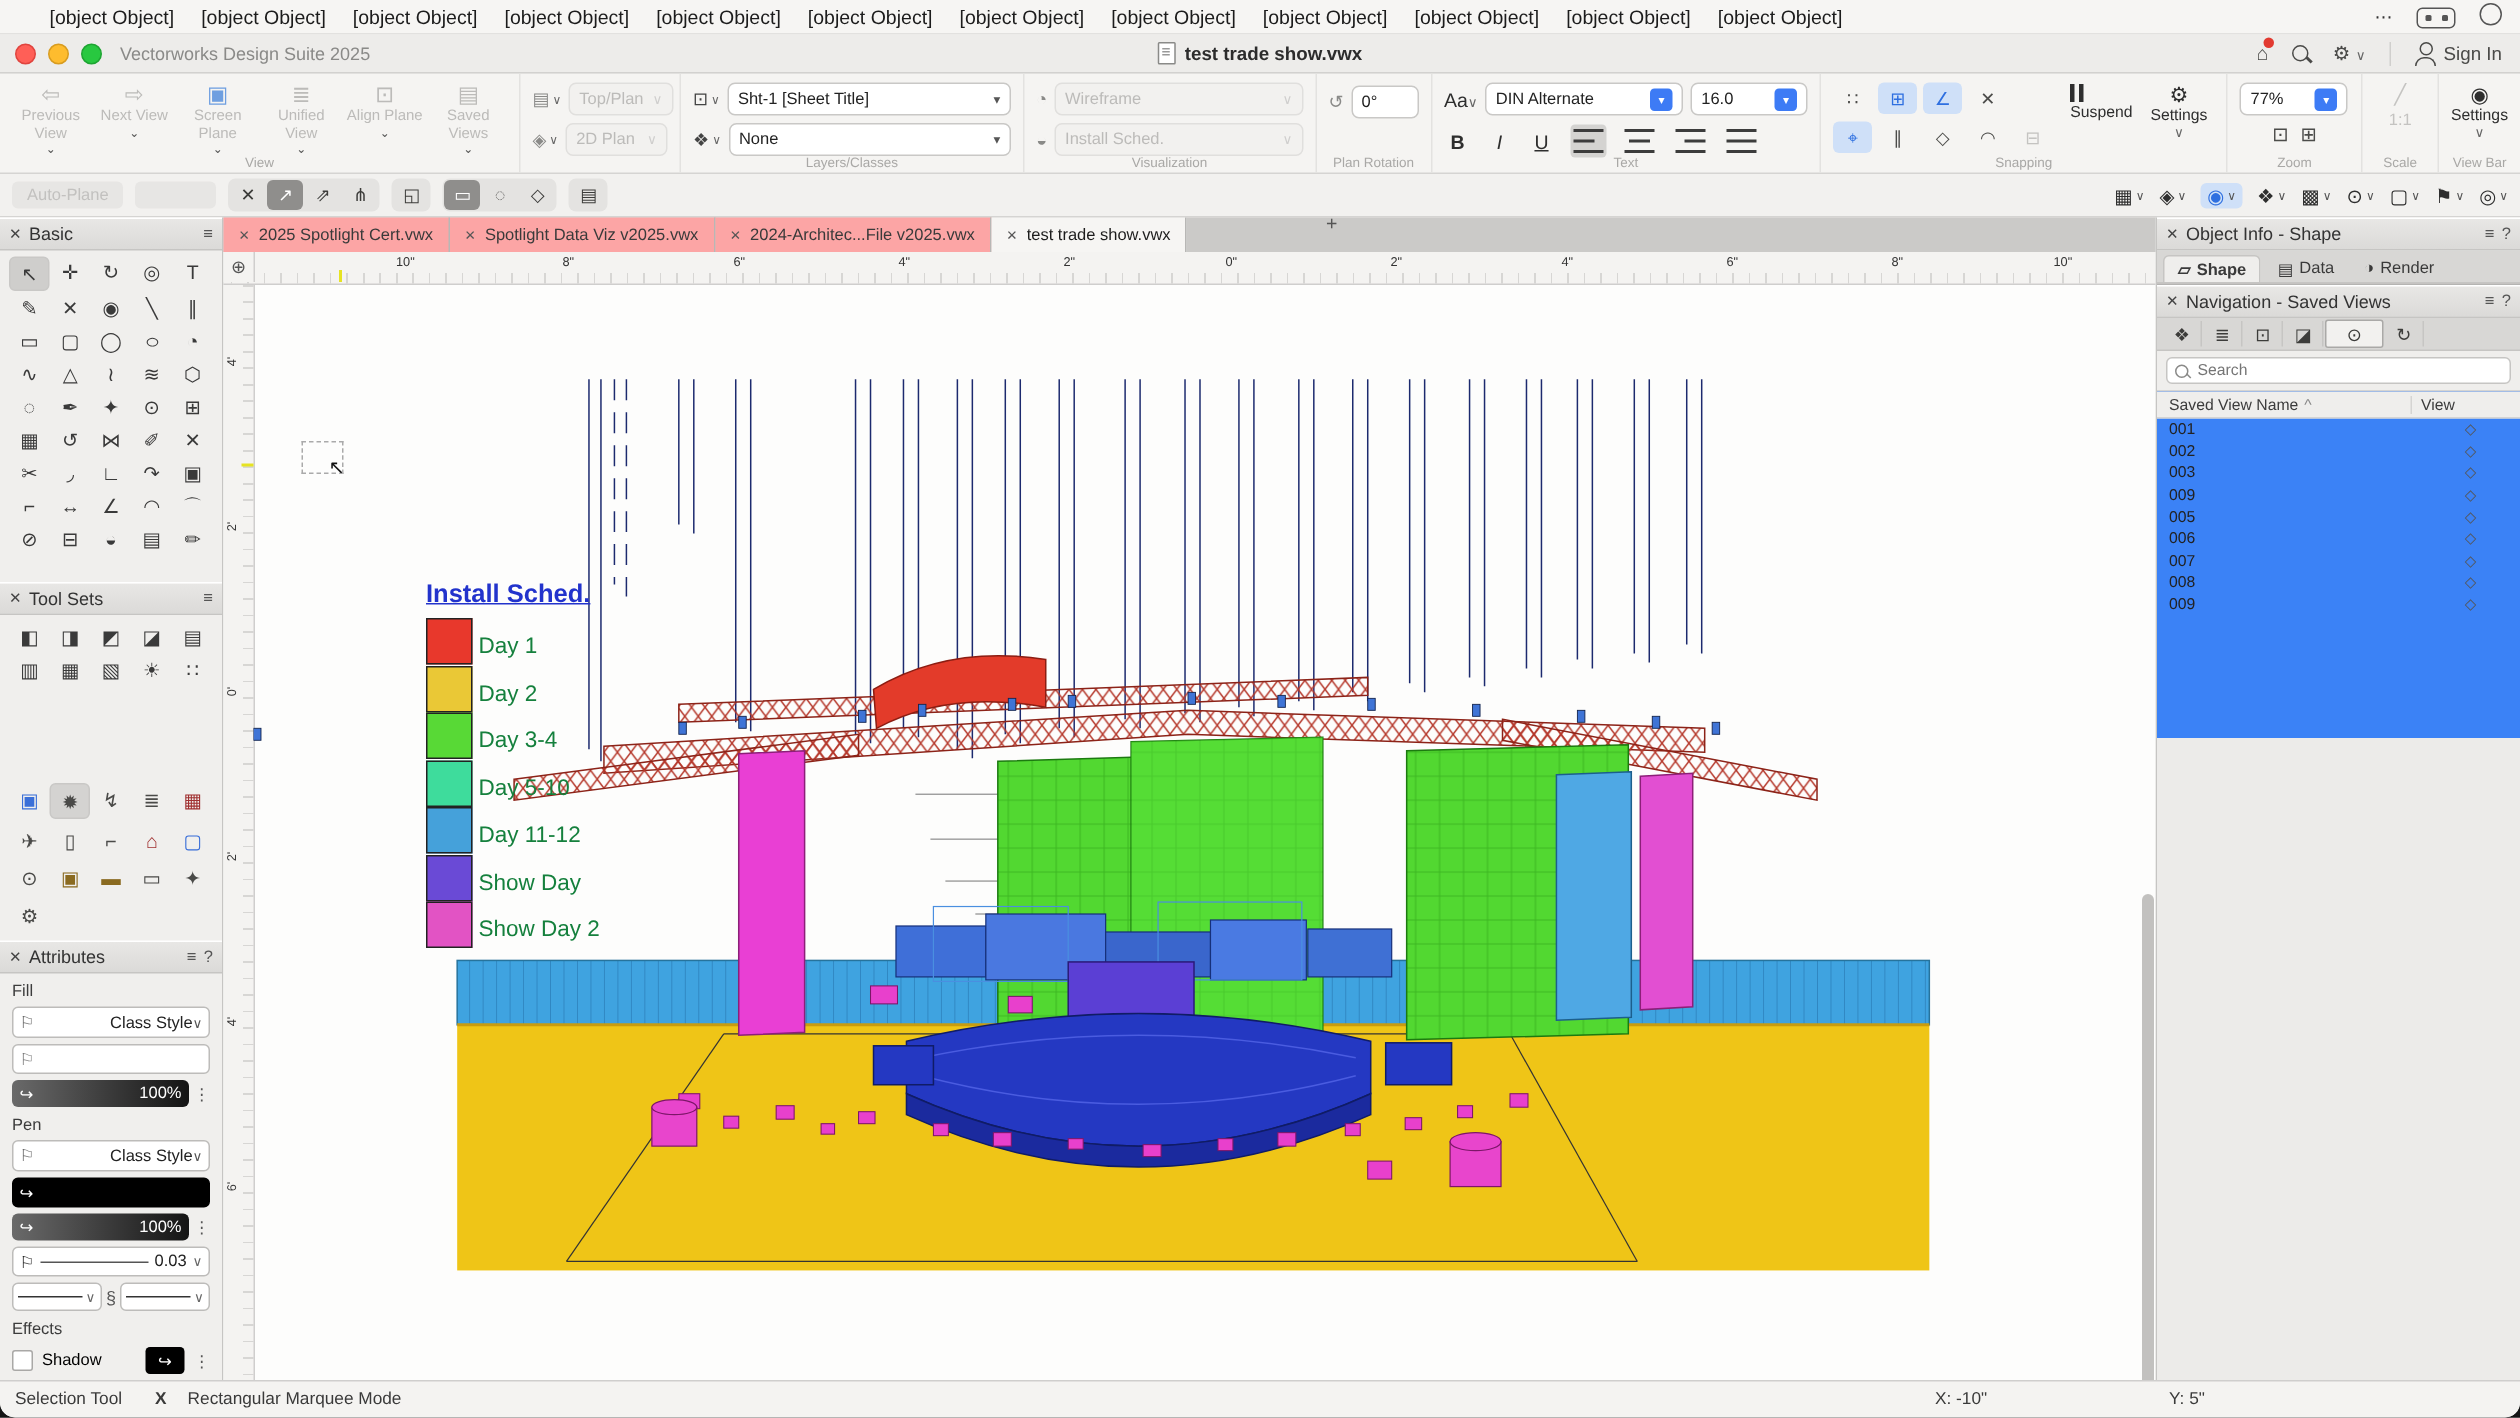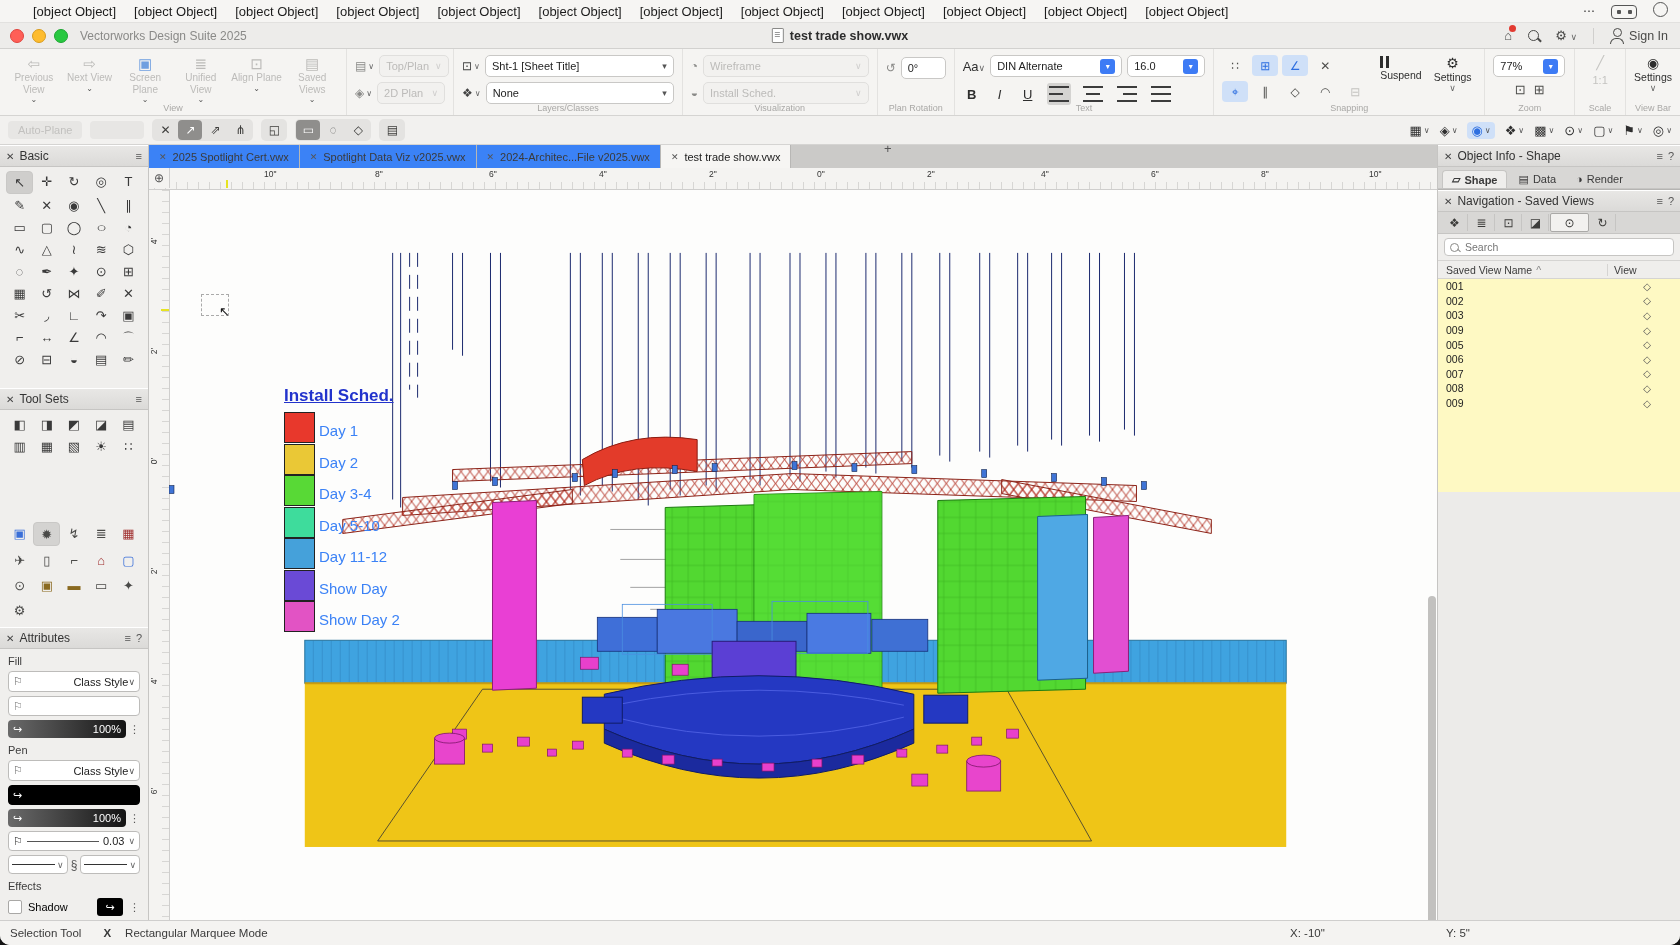--- a/index.html
+++ b/index.html
@@ -119,40 +119,40 @@
   .lsrow{display:flex;align-items:center;gap:3px}
   .lssel{flex:1;height:17px;border:1px solid #bdbcba;border-radius:4px;background:#fff;display:flex;align-items:center;padding:0 3px;gap:2px}
   .lsline{flex:1;height:1px;background:#333}
   .linkS{color:#555;font-size:12px}
   .shadowrow{display:flex;align-items:center;gap:6px;margin-top:2px}
   .cbox{width:12px;height:12px;border:1px solid #a9a8a6;border-radius:2px;background:#fff}
   .shsw{margin-left:auto;width:26px;height:18px;background:#000;border-radius:3px;color:#fff;display:flex;align-items:center;justify-content:center;font-size:11px}
   
   .centercol{flex:1;display:flex;flex-direction:column;min-width:0}
   .tabsbar{height:23px;background:#cbcac8;display:flex;align-items:stretch}
-  .doctab{display:flex;align-items:center;gap:6px;padding:0 10px;font-size:11px;color:#3a3a3a;border-right:1px solid #b8b7b5;background:#3b82f6;max-width:210px;white-space:nowrap}
+  .doctab{display:flex;align-items:center;gap:6px;padding:0 10px;font-size:11px;color:#3a3a3a;border-right:1px solid #b8b7b5;background:#fca5a5;max-width:210px;white-space:nowrap}
   .doctab::before{content:"✕";font-size:9px;color:#555}
   .doctab.active{background:#f6f5f3;color:#1c1c1c}
   .plustab{display:flex;align-items:center;padding:0 12px;color:#555;font-size:13px}
   .rulerh{height:21px;background:#f4f3f1;border-bottom:1px solid #cfcecd;position:relative;
     background-image:repeating-linear-gradient(90deg,#d7d6d4 0 1px,transparent 1px 11px);background-position:5px 14px;background-size:100% 7px;background-repeat:no-repeat}
   .rulerh .corner{position:absolute;left:0;top:0;width:20px;height:20px;background:#f4f3f1;border-right:1px solid #cfcecd;display:flex;align-items:center;justify-content:center;color:#555;font-size:12px}
   .rnum{position:absolute;top:1px;font-size:8.5px;color:#333}
   .ymark{position:absolute;top:12px;width:2px;height:8px;background:#e6e322}
   .canvaswrap{flex:1;position:relative;background:#fdfdfc;overflow:hidden}
   .rulerv{position:absolute;left:0;top:0;bottom:0;width:20px;background:#f4f3f1;border-right:1px solid #cfcecd;
     background-image:repeating-linear-gradient(180deg,#d7d6d4 0 1px,transparent 1px 11px);background-position:13px 0;background-size:7px 100%;background-repeat:no-repeat}
   .vnum{position:absolute;left:2px;font-size:8.5px;color:#333;transform:rotate(-90deg)}
   .ymarkv{position:absolute;left:12px;width:8px;height:2px;background:#e6e322}
   .scene{position:absolute;left:20px;top:0;right:0;bottom:0}
   .legend{position:absolute;left:135px;top:196px;width:200px}
   .legtitle{font-size:17px;color:#2233cc;text-decoration:underline;margin-bottom:6px;font-weight:bold}
   .legrow{display:flex;align-items:center;height:31.5px}
   .legsw{width:29px;height:29px;border:1px solid #222;flex:none}
-  .leglab{font-size:15px;color:#3b82f6;margin-left:4px;transform:translateY(3px)}
+  .leglab{font-size:15px;color:#15803d;margin-left:4px;transform:translateY(3px)}
   .vscroll{position:absolute;right:1px;top:406px;width:8px;height:330px;background:#c2c1bf;border-radius:4px}
   .cursor{position:absolute;left:52px;top:104px}
   .marquee{position:absolute;width:26px;height:20px;border:1px dashed #aaa}
   .carrow{position:absolute;left:18px;top:10px;font-size:13px;color:#111;text-shadow:0 0 2px #fff}
   
   .rightcol{width:242px;background:#ecebe9;border-left:1px solid #c6c5c3;display:flex;flex-direction:column;font-size:11px}
   .oibody{background:#e9e8e6;flex:1;display:flex;flex-direction:column}
   .oitabs{display:flex;background:#d8d7d5;padding:3px 4px 0 4px;gap:2px;border-bottom:1px solid #c6c5c3}
   .oitab{display:flex;align-items:center;gap:4px;padding:2px 9px;font-size:11px;color:#3a3a3a;border-radius:4px 4px 0 0}
   .oitab.active{background:#efeeec;border:1px solid #c6c5c3;border-bottom:none;font-weight:bold}
@@ -160,21 +160,21 @@
   .namerow{margin-top:auto;height:17px;background:#e2e1df;border-top:1px solid #cfcecd;display:flex;align-items:center;padding:0 6px;color:#a0a09e;font-size:10.5px}
   .navwrap{height:302px;display:flex;flex-direction:column;border-top:1px solid #b5b4b2}
   .navicons{height:21px;background:#d8d7d5;display:flex;align-items:center;padding:0 4px;gap:1px;border-bottom:1px solid #c6c5c3}
   .navic{width:25px;height:17px;display:flex;align-items:center;justify-content:center;font-size:12px;color:#3c3c3a;border-right:1px solid #c6c5c3}
   .navic.sel{background:#f2f1ef;border:1px solid #aaa9a7;border-radius:2px}
   .searchrow{padding:4px 6px;background:#efeeec}
   .searchbox{height:16px;background:#fff;border:1px solid #c6c5c3;border-radius:4px;display:flex;align-items:center;padding:0 5px;gap:4px}
   .smag{width:7px;height:7px;border:1.3px solid #8a8a88;border-radius:50%;position:relative;flex:none}
   .smag::after{content:"";position:absolute;width:4px;height:1.3px;background:#8a8a88;transform:rotate(45deg);right:-3px;bottom:-1px}
   .searchbox input{border:none;outline:none;flex:1;font-size:10.5px;font-family:inherit;color:#333;background:transparent}
-  .svtable{flex:1;background:#fef9c3;margin:0 0 0 0;border-top:1px solid #d5d4d2;overflow:hidden}
+  .svtable{flex:1;background:#3b82f6;margin:0 0 0 0;border-top:1px solid #d5d4d2;overflow:hidden}
   .svhead{display:flex;height:17px;align-items:center;border-bottom:1px solid #d5d4d2;color:#3c3c3c;font-size:10.5px;background:#efeeec}
   .svhead .c1{flex:1;padding-left:8px;display:flex;align-items:center;gap:4px}
   .svhead .c2{width:66px;border-left:1px solid #d5d4d2;padding-left:6px}
   .svrow{display:flex;height:14.6px;align-items:center;font-size:10.5px;color:#222}
   .svrow .c1{flex:1;padding-left:8px}
   .svrow .c2{width:66px;text-align:center;color:#555;font-size:10px}
   .svrow .c2::before{content:"◇"}
   
   .statusbar{height:24px;background:#f4f3f1;border-top:1px solid #cfcecd;display:flex;align-items:center;font-size:11.5px;color:#3a3a3a;position:relative}
   .statusbar .tool{margin-left:10px}

